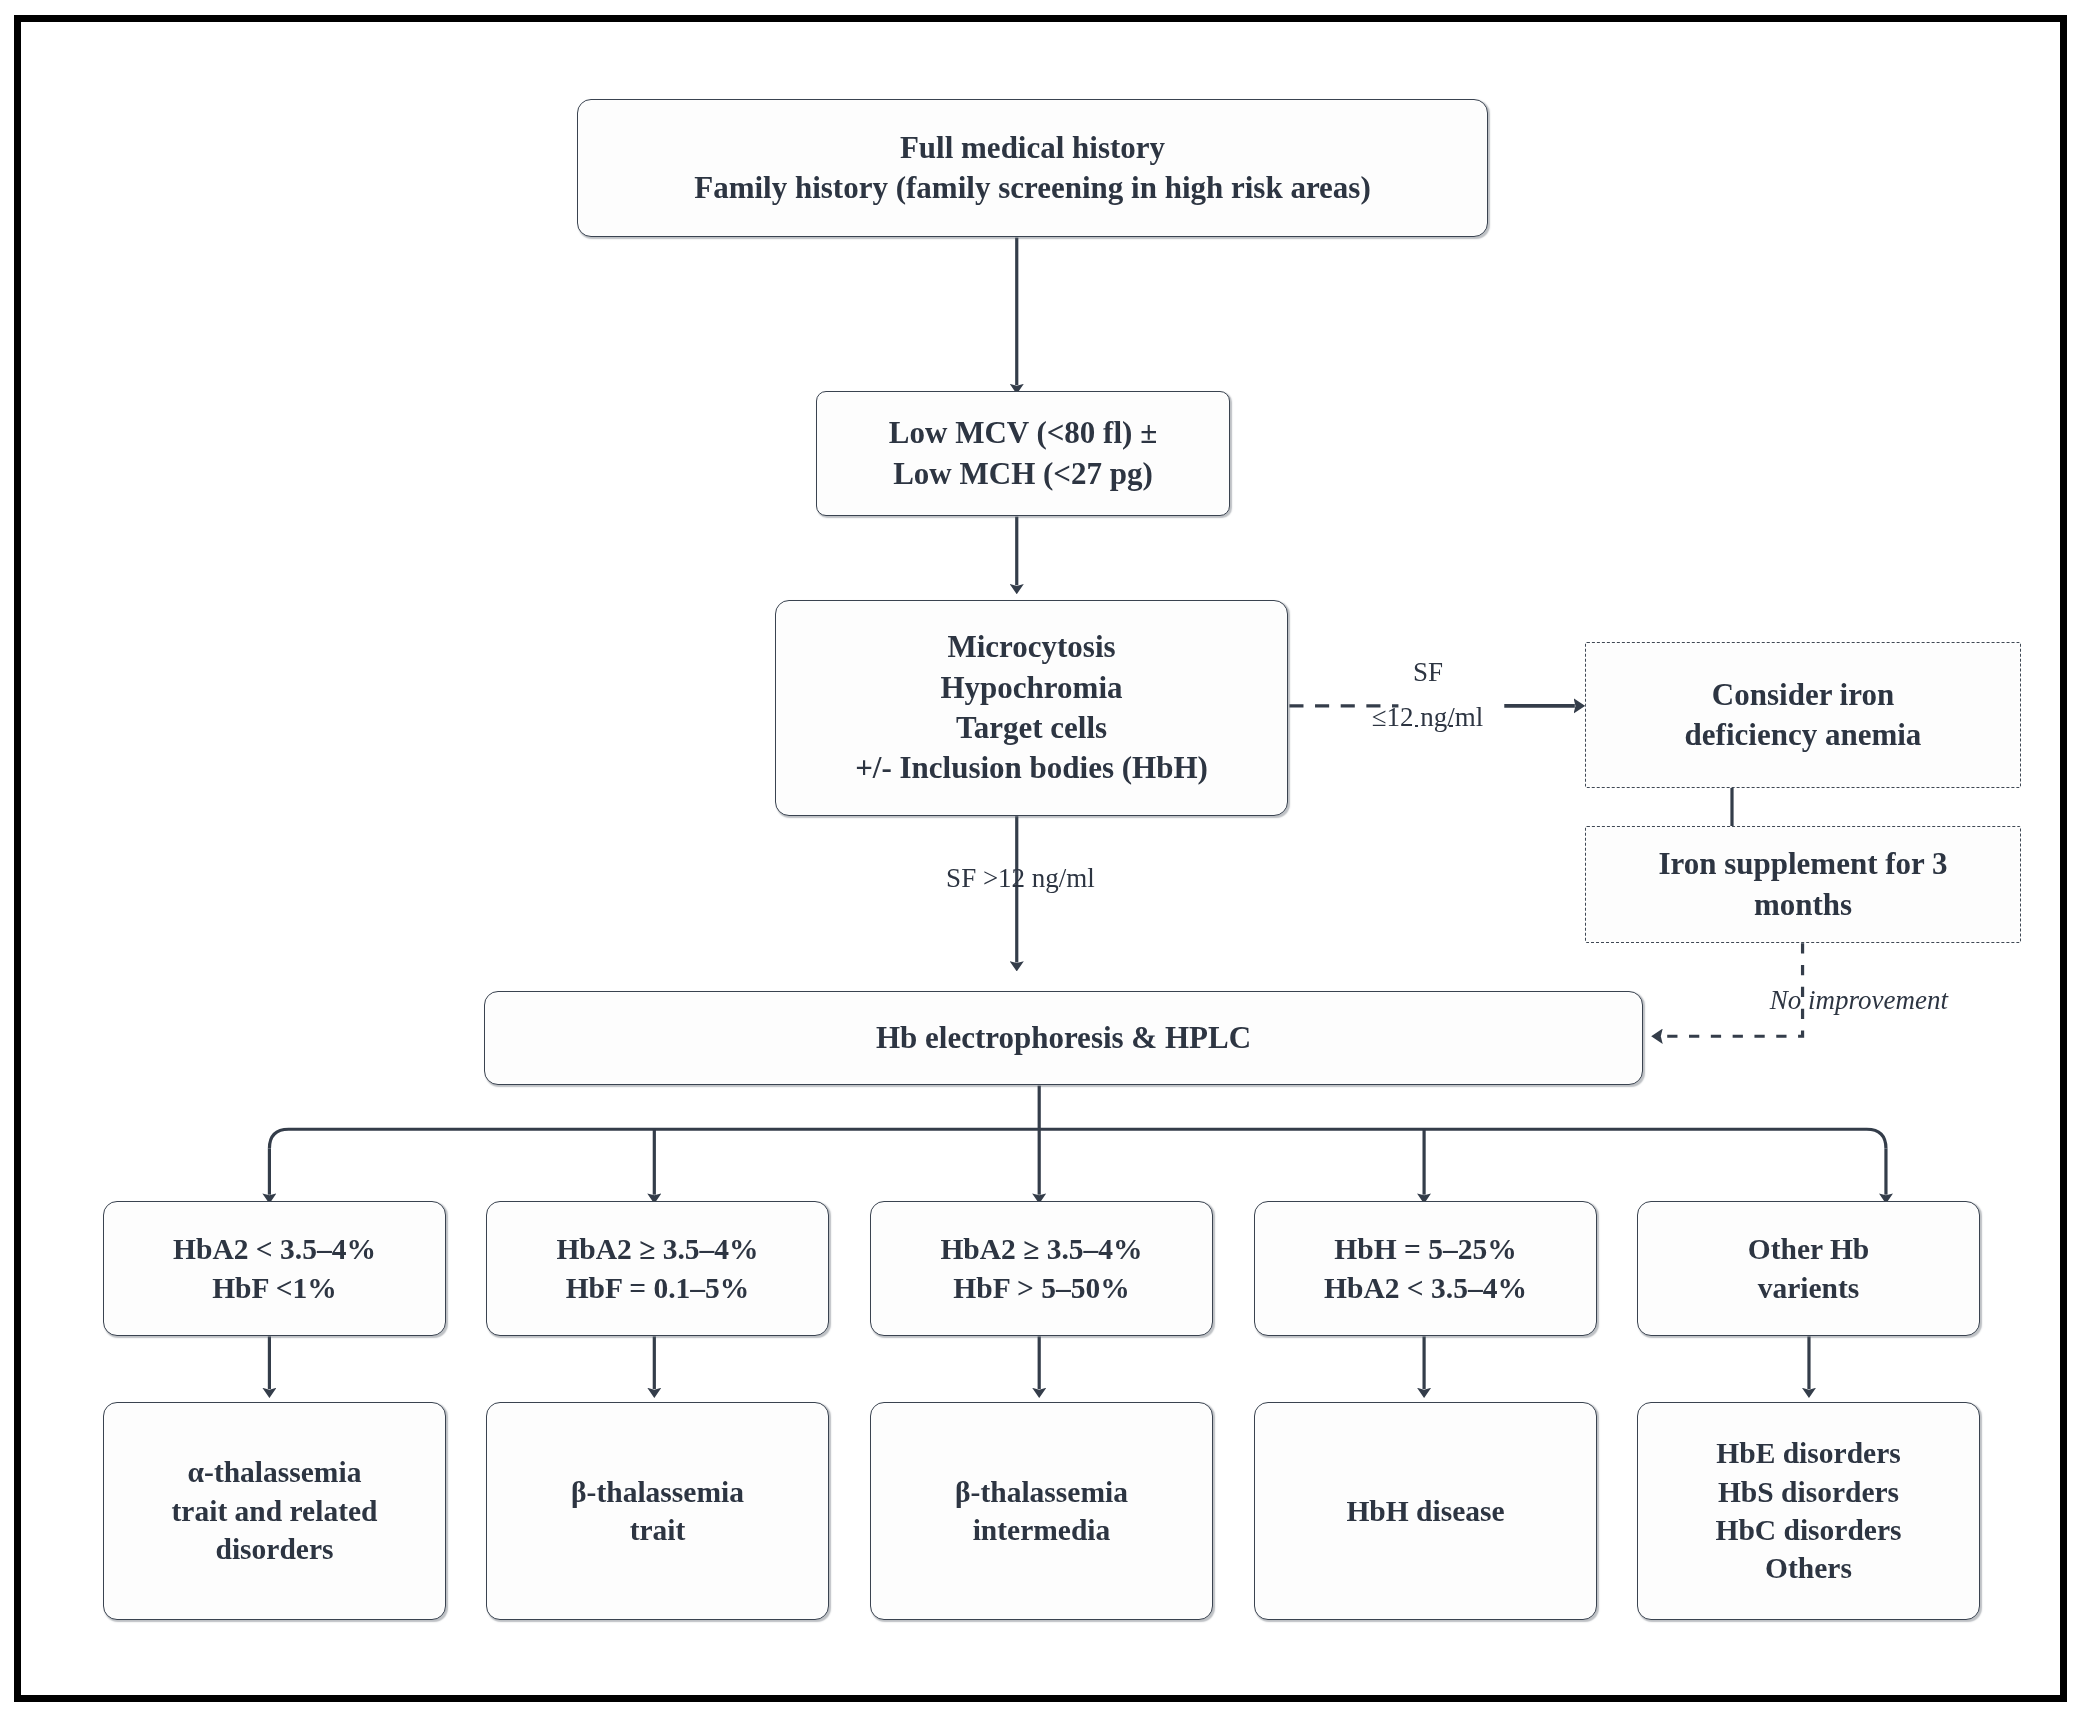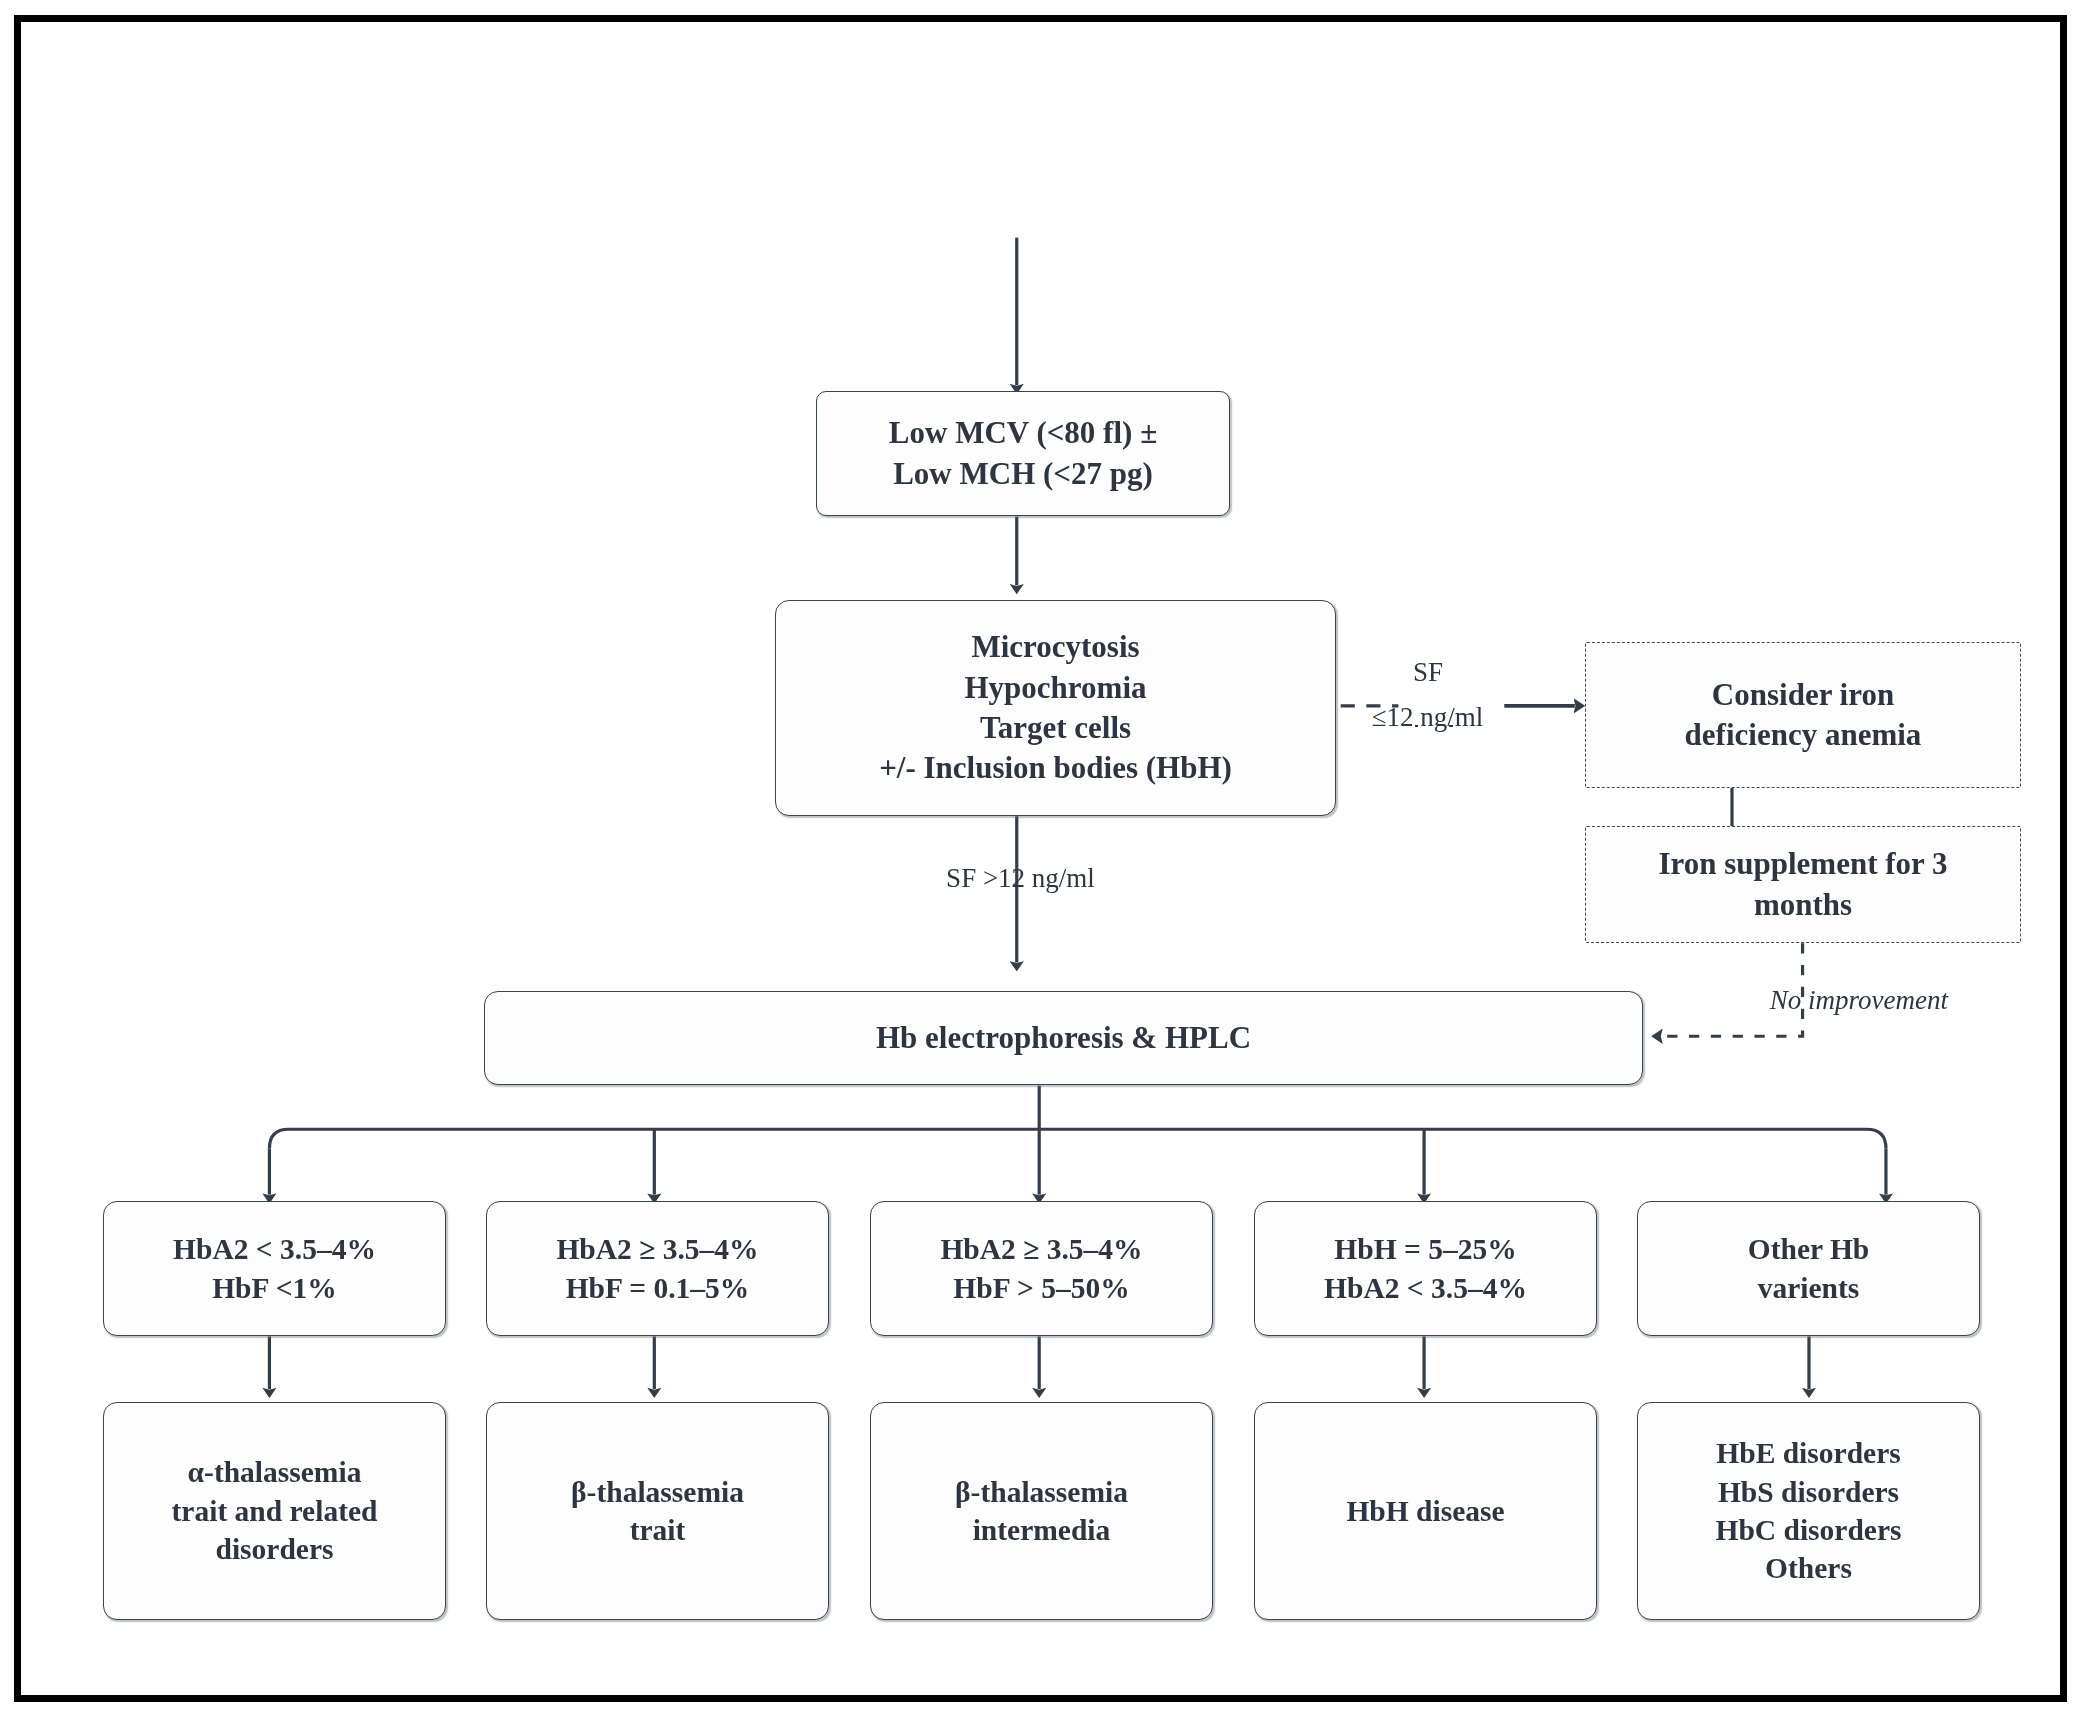--- a/index.html
+++ b/index.html
@@ -101,27 +101,31 @@
     <path d="M2220,1760 L2220,1862" stroke="#343d4a" stroke-width="5" fill="none" marker-end="url(#ahead)"></path>
     <path d="M2940,1790 L2940,1862" stroke="#343d4a" stroke-width="5" fill="none" marker-end="url(#ahead)"></path>
 
     <path d="M420,2083 L420,2165" stroke="#343d4a" stroke-width="5" fill="none" marker-end="url(#ahead)"></path>
     <path d="M1020,2083 L1020,2165" stroke="#343d4a" stroke-width="5" fill="none" marker-end="url(#ahead)"></path>
     <path d="M1620,2083 L1620,2165" stroke="#343d4a" stroke-width="5" fill="none" marker-end="url(#ahead)"></path>
     <path d="M2220,2083 L2220,2165" stroke="#343d4a" stroke-width="5" fill="none" marker-end="url(#ahead)"></path>
     <path d="M2820,2083 L2820,2165" stroke="#343d4a" stroke-width="5" fill="none" marker-end="url(#ahead)"></path>
   </svg>
 
+  <div class="node solid fs-48" style="left:577px;top:99px;width:911px;height:138px;padding:6.4px 16.7px;">
+    <span class="txt">Full medical history
+Family history (family screening in high risk areas)</span>
+  </div>
 
   <div class="node solid fs-48" style="left:816px;top:391px;width:414px;height:125px;padding:3.8px 11.5px;border-radius:10px;">
     <span class="txt">Low MCV (&lt;80 fl) ±
 Low MCH (&lt;27 pg)</span>
   </div>
 
-  <div class="node solid fs-48" style="left:775px;top:600px;width:561px;height:216px;padding:3.8px 11.5px;">
+  <div class="node solid fs-48" style="left:775px;top:600px;width:513px;height:216px;padding:3.8px 11.5px;">
     <span class="txt">Microcytosis
 Hypochromia
 Target cells
 +/- Inclusion bodies (HbH)</span>
   </div>
 
   <div class="node dashed fs-48" style="left:1585px;top:642px;width:436px;height:146px;padding:3.8px 11.5px;">
     <span class="txt">Consider iron
 deficiency anemia</span>
   </div>

